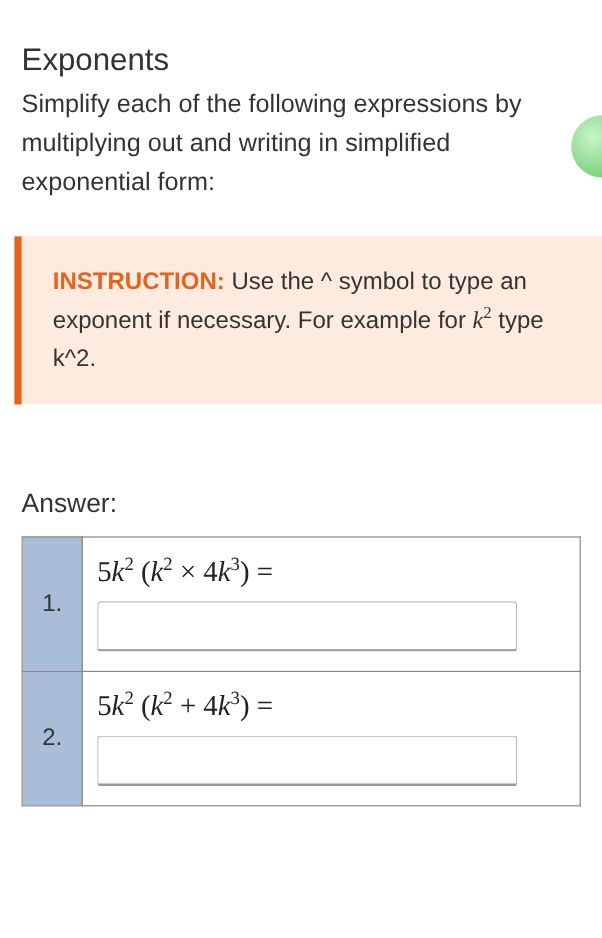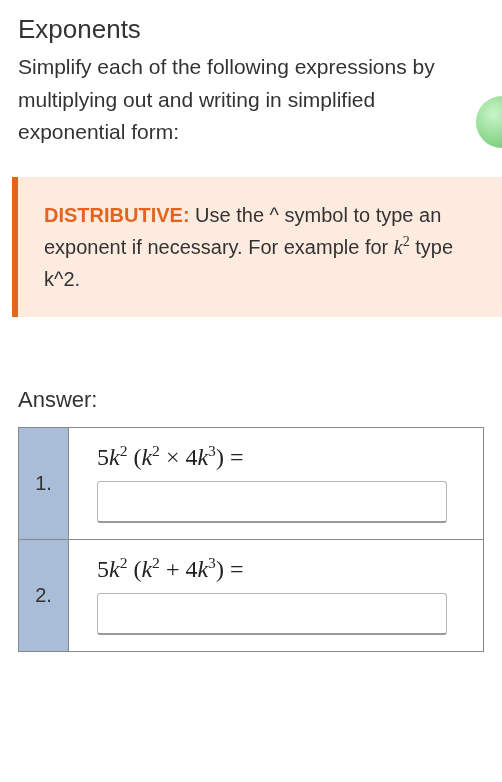--- a/index.html
+++ b/index.html
@@ -5,21 +5,21 @@
   * { box-sizing: border-box; margin: 0; padding: 0; }
   body {
     width: 502px;
     height: 782px;
     font-family: Arial, Helvetica, sans-serif;
     background: #ffffff;
     color: #333;
     overflow: hidden;
     position: relative;
   }
-  .content { padding: 14px 18px 0 18px; }
+  .content { padding: 14px 18px 0 18px; margin-top: 20px; }
   .title {
     font-size: 26px;
     font-weight: 400;
     color: #333;
     margin-bottom: 6px;
   }
   .subtitle {
     font-size: 17px;
     font-weight: 700;
     color: #9a9a9a;
@@ -67,21 +67,21 @@
     vertical-align: middle;
   }
   .num-cell {
     background: #a9bdd8;
     width: 50px;
     text-align: center;
     font-size: 20px;
     color: #333;
   }
   .expr-cell {
-    padding: 14px 12px 16px 28px;
+    padding: 14px 12px 16px 12px;
   }
   .expr-math {
     font-family: 'Times New Roman', serif;
     font-size: 24px;
     color: #222;
     margin-bottom: 10px;
   }
   .expr-math .it { font-style: italic; }
   .expr-math sup { font-size: 0.65em; vertical-align: super; }
   .answer-input {
@@ -108,21 +108,21 @@
 </head>
 <body>
 
 <div class="content">
   <h1 class="title">Exponents</h1>
 
   <p class="question">Simplify each of the following expressions by multiplying out and writing in simplified exponential form:</p>
 
   <div class="instruction-box">
     <p>
-      <span class="label">DISTRIBUTIVE:</span><span> Use the ^ symbol to type an exponent if necessary. For example for </span><span class="math-inline"><span>k</span><sup>2</sup></span><span> type k^2.</span>
+      <span class="label">INSTRUCTION:</span><span> Use the ^ symbol to type an exponent if necessary. For example for </span><span class="math-inline"><span>k</span><sup>2</sup></span><span> type k^2.</span>
     </p>
   </div>
 
   <div class="answer-heading">Answer:</div>
 
   <table class="answer-table">
     <tbody>
         <tr>
       <td class="num-cell">1.</td>
       <td class="expr-cell">

